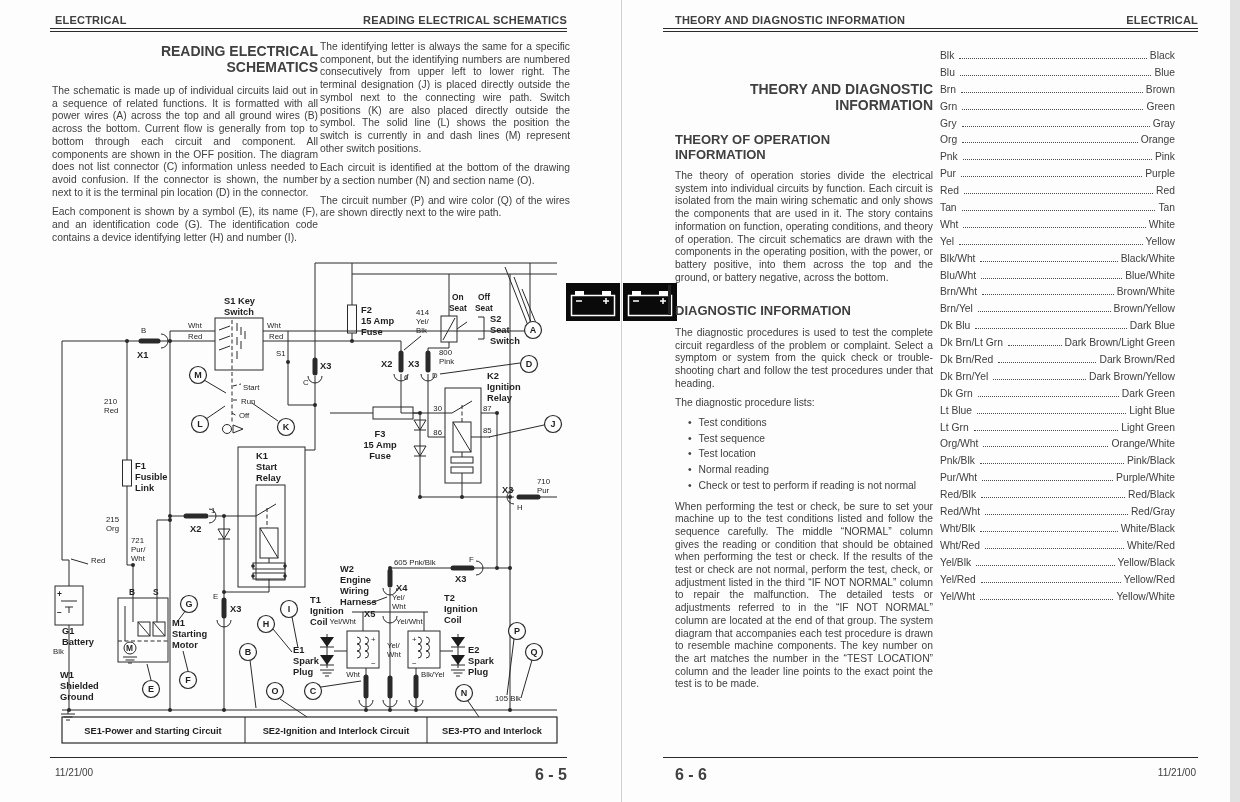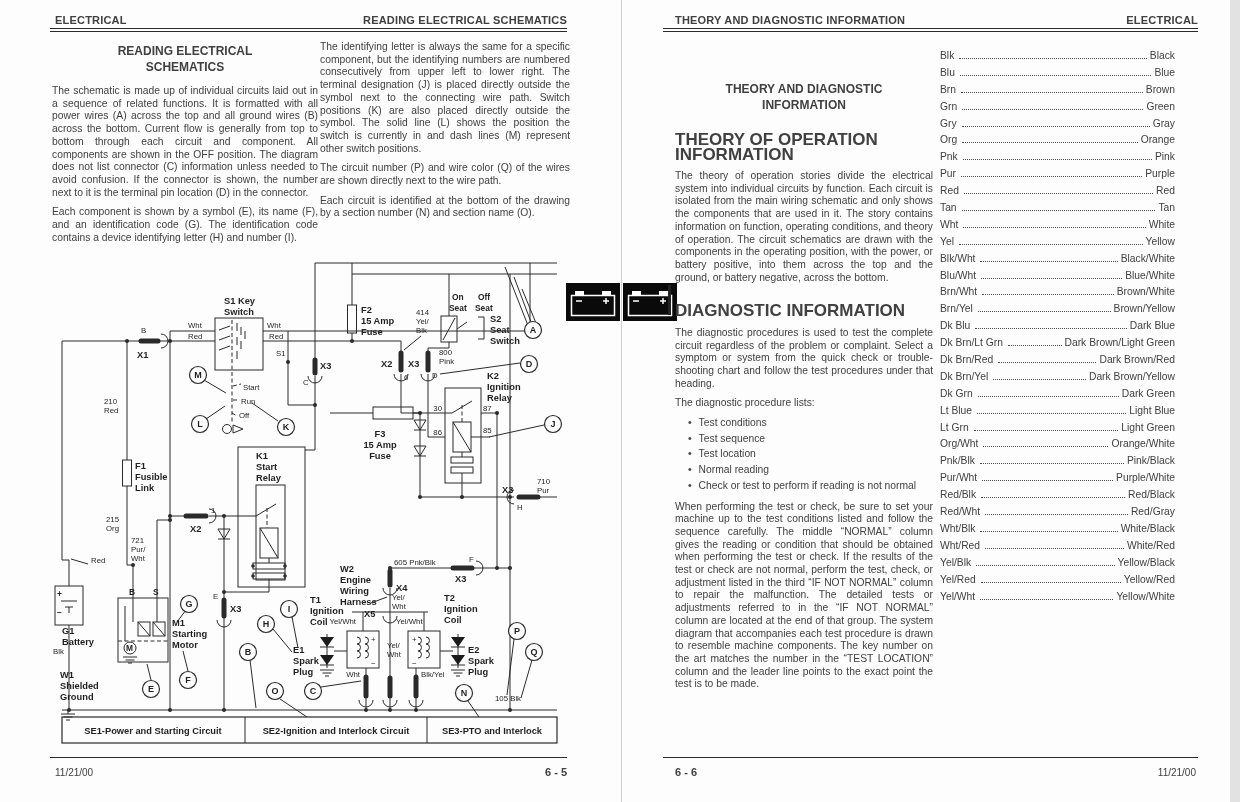--- a/index.html
+++ b/index.html
@@ -4,28 +4,28 @@
 <style>
   html,body{margin:0;padding:0;background:#ffffff;}
   #spread{position:relative;width:1240px;height:802px;background:#fdfdfd;overflow:hidden;
           font-family:"Liberation Sans",sans-serif;color:#404040;}
   .hdr{position:absolute;font-size:11px;font-weight:bold;letter-spacing:.2px;}
   .hdr.right{text-align:right;}
   .rule2{position:absolute;height:2px;border-top:1.6px solid #2a2a2a;border-bottom:1px solid #2a2a2a;}
   .rule1{position:absolute;border-top:1.5px solid #2a2a2a;}
   .col{position:absolute;font-size:10.3px;line-height:12.7px;text-align:justify;}
   .col p{margin:0 0 7px 0;}
-  .sec-title{font-size:12px;font-weight:bold;line-height:15.5px;white-space:pre-line;margin:0 0 10px 0;text-align:center;}
-  .sub-heading{font-size:17px;font-weight:bold;line-height:14.5px;white-space:pre-line;margin:20px 0 8px 0;text-align:left;}
+  .sec-title{font-size:14px;font-weight:bold;line-height:15.5px;white-space:pre-line;margin:0 0 10px 0;text-align:right;}
+  .sub-heading{font-size:13px;font-weight:bold;line-height:14.5px;white-space:pre-line;margin:20px 0 8px 0;text-align:left;}
   .lists-intro{margin:0 0 3px 0;}
   .bullet-row{display:flex;gap:7px;margin:3px 0 3px 13px;text-align:left;}
   .bullet-glyph{flex:0 0 auto;}
   .bld{font-weight:normal;}
   .footer-date,.footer-page{position:absolute;font-size:10px;}
-  .footer-page{font-weight:bold;font-size:11px;}
+  .footer-page{font-weight:bold;font-size:16px;}
   .chart-row{display:flex;align-items:baseline;height:16.9px;font-size:10.3px;}
   .chart-abbr{white-space:nowrap;}
   .chart-lead{flex:1;border-bottom:1.6px dotted #4a4a4a;margin:0 3px 3px 5px;}
   .chart-clr{white-space:nowrap;}
   .change-bar{position:absolute;width:2.5px;background:#222;}
   .tab{position:absolute;top:283px;width:54px;height:38px;background:#0a0a0a;}
   .gutter{position:absolute;left:621px;top:0;width:1px;height:802px;background:#cfcfcf;}
   .edge-strip{position:absolute;left:1230px;top:0;width:10px;height:802px;background:#e2e2e2;}
   #schematic{position:absolute;left:40px;top:250px;width:590px;height:500px;}
   #schematic line,#schematic path,#schematic rect,#schematic polyline,#schematic polygon,#schematic circle
@@ -56,22 +56,22 @@
 SCHEMATICS</div>
     <div>
         <p>The schematic is made up of individual circuits laid out in a sequence of related functions. It is formatted with all power wires (A) across the top and all ground wires (B) across the bottom. Current flow is generally from top to bottom through each circuit and component. All components are shown in the OFF position. The diagram does not list connector (C) information unless needed to avoid confusion. If the connector is shown, the number next to it is the terminal pin location (D) in the connector.</p>
         <p>Each component is shown by a symbol (E), its name (F), and an identification code (G). The identification code contains a device identifying letter (H) and number (I).</p>
       </div>
   </div>
 
   <div class="col" style="left:320px;top:41px;width:250px;">
     <div>
         <p>The identifying letter is always the same for a specific component, but the identifying numbers are numbered consecutively from upper left to lower right. The terminal designation (J) is placed directly outside the symbol next to the connecting wire path. Switch positions (K) are also placed directly outside the symbol. The solid line (L) shows the position the switch is currently in and dash lines (M) represent other switch positions.</p>
+        <p>Each circuit is identified at the bottom of the drawing by a section number (N) and section name (O).</p>
         <p>The circuit number (P) and wire color (Q) of the wires are shown directly next to the wire path.</p>
-        <p>Each circuit is identified at the bottom of the drawing by a section number (N) and section name (O).</p>
       </div>
   </div>
 
   <svg id="schematic" viewBox="40 250 590 500">
     <g>
 
       <line x1="315" y1="263" x2="557" y2="263"></line>
       <line x1="352" y1="274" x2="557" y2="274"></line>
       <line x1="315" y1="263" x2="315" y2="360"></line>
       <line x1="352" y1="263" x2="352" y2="305"></line>

